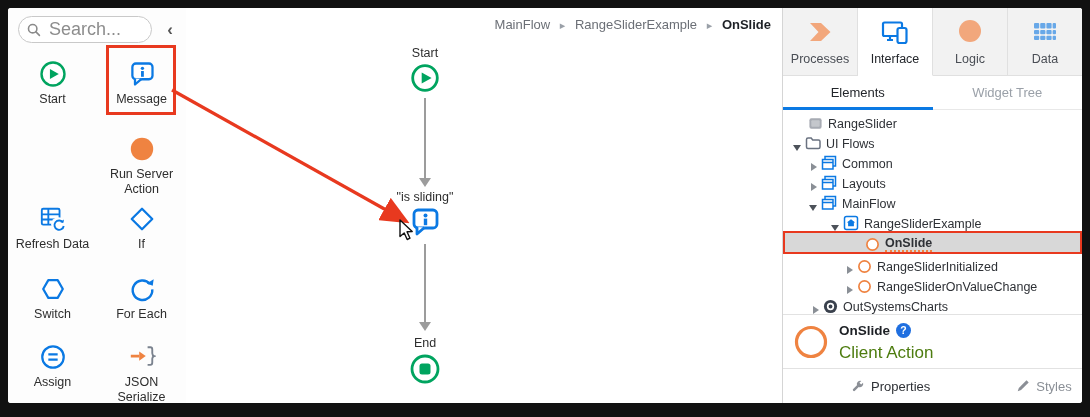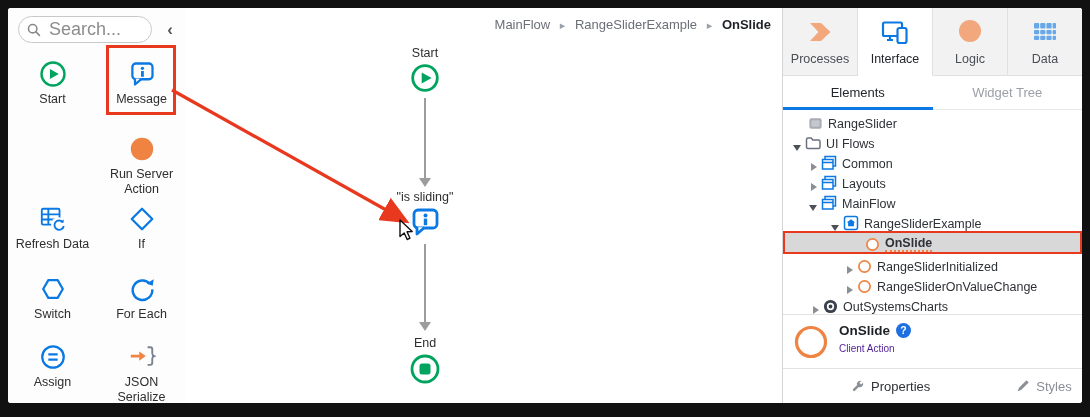--- a/index.html
+++ b/index.html
@@ -52,21 +52,21 @@
   .exp{width:0;height:0;display:inline-block;flex:none;}
   .exp.down{border-left:4.5px solid transparent;border-right:4.5px solid transparent;border-top:6px solid #4d525a;}
   .exp.right{border-top:4.5px solid transparent;border-bottom:4.5px solid transparent;border-left:6px solid #8a8f96;}
   .exp.none{width:9px;}
   .ticon{display:inline-flex;margin-left:4px;flex:none;}
   .sel-info{position:absolute;left:0;right:0;top:306px;border-top:1px solid #e2e2e2;height:54px;}
   .sel-info .big-circle{position:absolute;left:10px;top:9px;}
   .sel-title{position:absolute;left:56px;top:8px;font-size:13.5px;font-weight:bold;color:#1e2126;}
   .help-badge{display:inline-block;width:15px;height:15px;border-radius:50%;background:#1f6fe0;color:#fff;
               font-size:10.5px;font-weight:bold;text-align:center;line-height:15px;margin-left:6px;vertical-align:1px;}
-  .sel-sub{position:absolute;left:56px;top:28px;font-size:10px;color:#4c1d95;}
+  .sel-sub{position:absolute;left:56px;top:28px;font-size:17px;color:#4d7c0f;}
   .rfooter{position:absolute;left:0;right:0;bottom:0;height:34px;border-top:1px solid #e2e2e2;
            display:flex;align-items:center;}
   .rfoot-item{display:flex;align-items:center;gap:6px;font-size:13px;cursor:pointer;}
   .rfoot-item.props{margin-left:68px;color:#2e3136;}
   .rfoot-item.styles{margin-left:86px;color:#8a8f96;}
   
   .anno-box{position:absolute;border:3px solid #e8391f;pointer-events:none;z-index:50;}
   .overlay{position:absolute;left:0;top:0;width:1074px;height:395px;pointer-events:none;z-index:60;}
 </style>
 </head>

